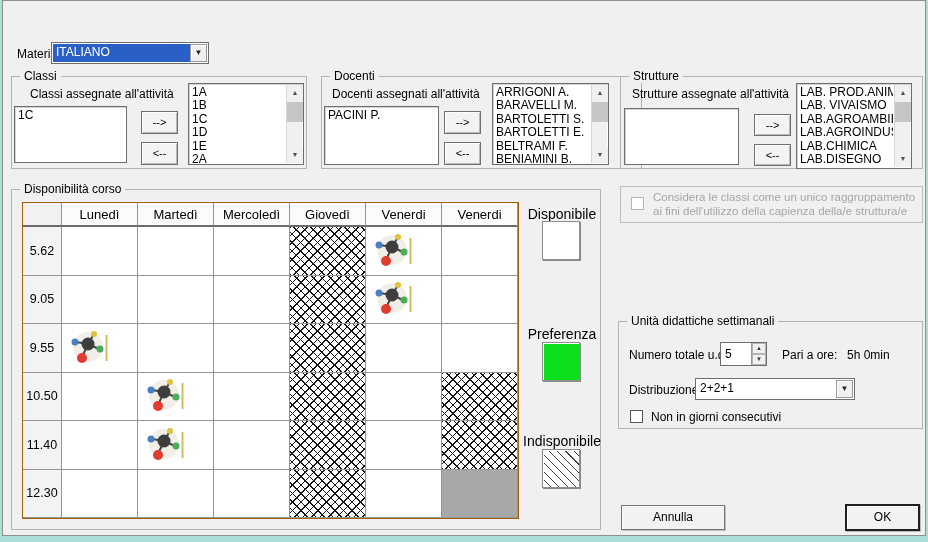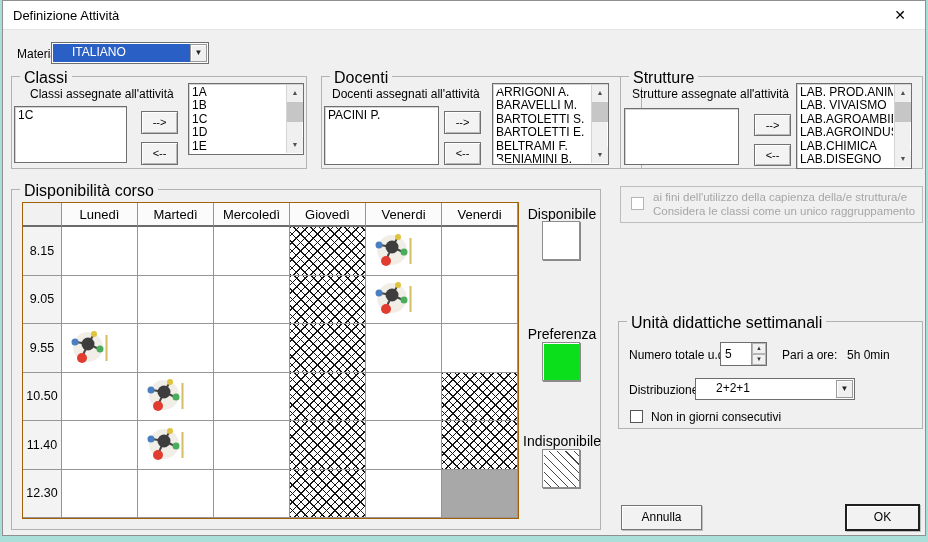--- a/index.html
+++ b/index.html
@@ -10,26 +10,26 @@
   .titlebar { position:absolute; left:0; top:0; right:0; height:29px; background:#ffffff; border-bottom:1px solid #e4e4e4; }
   .title { position:absolute; left:10px; top:0; line-height:29px; font-size:13px; }
   .close-btn { position:absolute; right:4px; top:0; width:42px; height:29px; text-align:center; line-height:29px; font-size:14px; cursor:default; }
 
   .label { position:absolute; font-size:12px; white-space:nowrap; }
 
   
   .sunken { background:#fff; border:1px solid #6e6e6e; box-shadow: inset 1px 1px 0 rgba(128,128,128,.35); }
 
   .combo { position:absolute; display:flex; background:#fff; border:1px solid #6e6e6e; padding:1px; }
-  .combo .combo-value { flex:1; font-size:12px; line-height:17px; padding:0 19px; white-space:nowrap; overflow:hidden; }
+  .combo .combo-value { flex:1; font-size:12px; line-height:17px; padding:0 3px; white-space:nowrap; overflow:hidden; }
   .combo .combo-value.selected { background:#2a60c5; color:#fff; }
   .combo .drop-btn { width:17px; background:#f0f0f0; border:1px solid #9a9a9a; box-shadow: inset 1px 1px 0 #fff; font-size:8px; line-height:16px; text-align:center; color:#222; }
 
   .groupbox { position:absolute; border:1px solid #b2b2b2; }
-  .group-label { position:absolute; top:-8px; left:8px; background:#f0f0f0; padding:0 4px; font-size:16px; white-space:nowrap; }
+  .group-label { position:absolute; top:-8px; left:8px; background:#f0f0f0; padding:0 4px; font-size:12px; white-space:nowrap; }
 
   .listbox { position:absolute; overflow:hidden; }
   .list-items { position:absolute; inset:1px; padding:1px 2px; overflow:hidden; }
   .list-item { font-size:12px; line-height:13.4px; white-space:nowrap; }
 
   .scrollbar { position:absolute; top:1px; right:1px; bottom:1px; width:16px; background:#f0f0f0; border-left:1px solid #d5d5d5; }
   .sb-arrow { position:absolute; left:0; width:16px; height:16px; text-align:center; font-size:7px; line-height:16px; color:#505050; background:#f0f0f0; }
   .sb-up { top:0; } .sb-down { bottom:0; }
   .sb-thumb { position:absolute; left:0; top:17px; width:16px; height:20px; background:#c6c6c6; }
 
@@ -64,42 +64,38 @@
   .spinner { position:absolute; width:47px; height:24px; background:#fff; border:1px solid #6e6e6e; display:flex; }
   .spin-val { flex:1; font-size:12px; line-height:22px; padding-left:4px; }
   .spin-btns { width:15px; display:flex; flex-direction:column; border-left:1px solid #9a9a9a; }
   .spin-btns div { flex:1; background:#f0f0f0; border:1px solid #b5b5b5; font-size:6px; line-height:9px; text-align:center; color:#333; }
 </style>
 </head>
 <body>
 
 <div class="dialog">
 
-  <div class="titlebar">
-    <div class="title">Definizione Attività</div>
-    <div class="close-btn">✕</div>
-  </div>
 
   <div class="label" style="left:14px; top:46px;">Materia</div>
   <div class="combo" style="left:48px; top:41px; width:158px; height:22px;">
     <div class="combo-value selected">ITALIANO</div>
     <div class="drop-btn">▼</div>
   </div>
 
   <div class="groupbox" style="left:8px; top:75px; width:296px; height:93px;">
     <span class="group-label">Classi</span>
     <div class="label" style="left:18px; top:10px;">Classi assegnate all'attività</div>
     <div class="listbox sunken" style="left:2px; top:29px; width:113px; height:57px;">
       <div class="list-items">
           <div class="list-item">1C</div>
         </div>
     </div>
     <div class="xfer-btn" style="left:129px; top:34px;">--&gt;</div>
     <div class="xfer-btn" style="left:129px; top:65px;">&lt;--</div>
-    <div class="listbox sunken" style="left:176px; top:6px; width:116px; height:72px;">
+    <div class="listbox sunken" style="left:176px; top:6px; width:116px; height:82px;">
       <div class="list-items" style="right:18px;">
           <div class="list-item">1A</div>
           <div class="list-item">1B</div>
           <div class="list-item">1C</div>
           <div class="list-item">1D</div>
           <div class="list-item">1E</div>
           <div class="list-item">2A</div>
         </div>
       <div class="scrollbar">
         <div class="sb-arrow sb-up">▲</div>
@@ -113,21 +109,21 @@
     <span class="group-label">Docenti</span>
     <div class="label" style="left:10px; top:10px;">Docenti assegnati all'attività</div>
     <div class="listbox sunken" style="left:2px; top:29px; width:115px; height:59px;">
       <div class="list-items">
           <div class="list-item">PACINI P.</div>
         </div>
     </div>
     <div class="xfer-btn" style="left:122px; top:34px;">--&gt;</div>
     <div class="xfer-btn" style="left:122px; top:65px;">&lt;--</div>
     <div class="listbox sunken" style="left:170px; top:6px; width:117px; height:82px;">
-      <div class="list-items" style="right:18px;border-radius:16px;">
+      <div class="list-items" style="right:18px;">
           <div class="list-item">ARRIGONI A.</div>
           <div class="list-item">BARAVELLI M.</div>
           <div class="list-item">BARTOLETTI  S.</div>
           <div class="list-item">BARTOLETTI E.</div>
           <div class="list-item">BELTRAMI F.</div>
           <div class="list-item">BENIAMINI B.</div>
         </div>
       <div class="scrollbar">
         <div class="sb-arrow sb-up">▲</div>
         <div class="sb-thumb"></div>
@@ -157,37 +153,37 @@
         <div class="sb-arrow sb-up">▲</div>
         <div class="sb-thumb"></div>
         <div class="sb-arrow sb-down">▼</div>
       </div>
     </div>
   </div>
 
   <div class="groupbox" style="left:617px; top:185px; width:303px; height:37px; border-color:#bdbdbd;">
     <div class="checkbox disabled" style="left:10px; top:10px;"></div>
     <div class="label disabled-text" style="left:32px; top:3px; font-size:11.5px; line-height:14px;">
+      <div>Considera le classi come un unico raggruppamento</div>
       <div>ai fini dell'utilizzo della capienza della/e struttura/e</div>
-      <div>Considera le classi come un unico raggruppamento</div>
     </div>
   </div>
 
   <div class="groupbox" style="left:8px; top:188px; width:590px; height:341px;">
     <span class="group-label">Disponibilità corso</span>
 
     <div class="grid" style="left: 10px; top: 12px; grid-template-columns: 39px repeat(6, 76px); grid-template-rows: 24px repeat(6, 48.5px);">
         <div class="gcell head corner"></div>
         <div class="gcell head dayhead">Lunedì</div>
         <div class="gcell head dayhead">Martedì</div>
         <div class="gcell head dayhead">Mercoledì</div>
         <div class="gcell head dayhead">Giovedì</div>
         <div class="gcell head dayhead">Venerdi</div>
         <div class="gcell head dayhead">Venerdi</div>
-        <div class="gcell head timehead">8.15</div>
+        <div class="gcell head timehead">5.62</div>
         <div class="gcell body"></div>
         <div class="gcell body"></div>
         <div class="gcell body"></div>
         <div class="gcell body hatch"></div>
         <div class="gcell body">
           <svg width="40" height="36" viewBox="0 0 40 36">
             <circle cx="19" cy="17" r="15" fill="#eeebe3" opacity="0.85"></circle>
             <line x1="19" y1="14" x2="25" y2="4" stroke="#454545" stroke-width="2"></line>
             <line x1="19" y1="14" x2="7" y2="12" stroke="#454545" stroke-width="2"></line>
             <line x1="19" y1="14" x2="30" y2="19" stroke="#454545" stroke-width="2"></line>
@@ -320,16 +316,16 @@
     <div class="label" style="left:10px; top:61px;">Distribuzione</div>
     <div class="combo" style="left:76px; top:56px; width:160px; height:22px;">
       <div class="combo-value">2+2+1</div>
       <div class="drop-btn">▼</div>
     </div>
 
     <div class="checkbox" style="left:11px; top:88px;"></div>
     <div class="label" style="left:32px; top:88px;">Non in giorni consecutivi</div>
   </div>
 
-  <div class="push-btn" style="left:618px; top:504px; width:81px; height:25px; line-height:23px;">Annulla</div>
+  <div class="push-btn" style="left:618px; top:504px; width:104px; height:25px; line-height:23px;">Annulla</div>
   <div class="push-btn default" style="left:842px; top:503px; width:75px; height:27px; line-height:22px;">OK</div>
 
 </div>
 
 </body></html>

